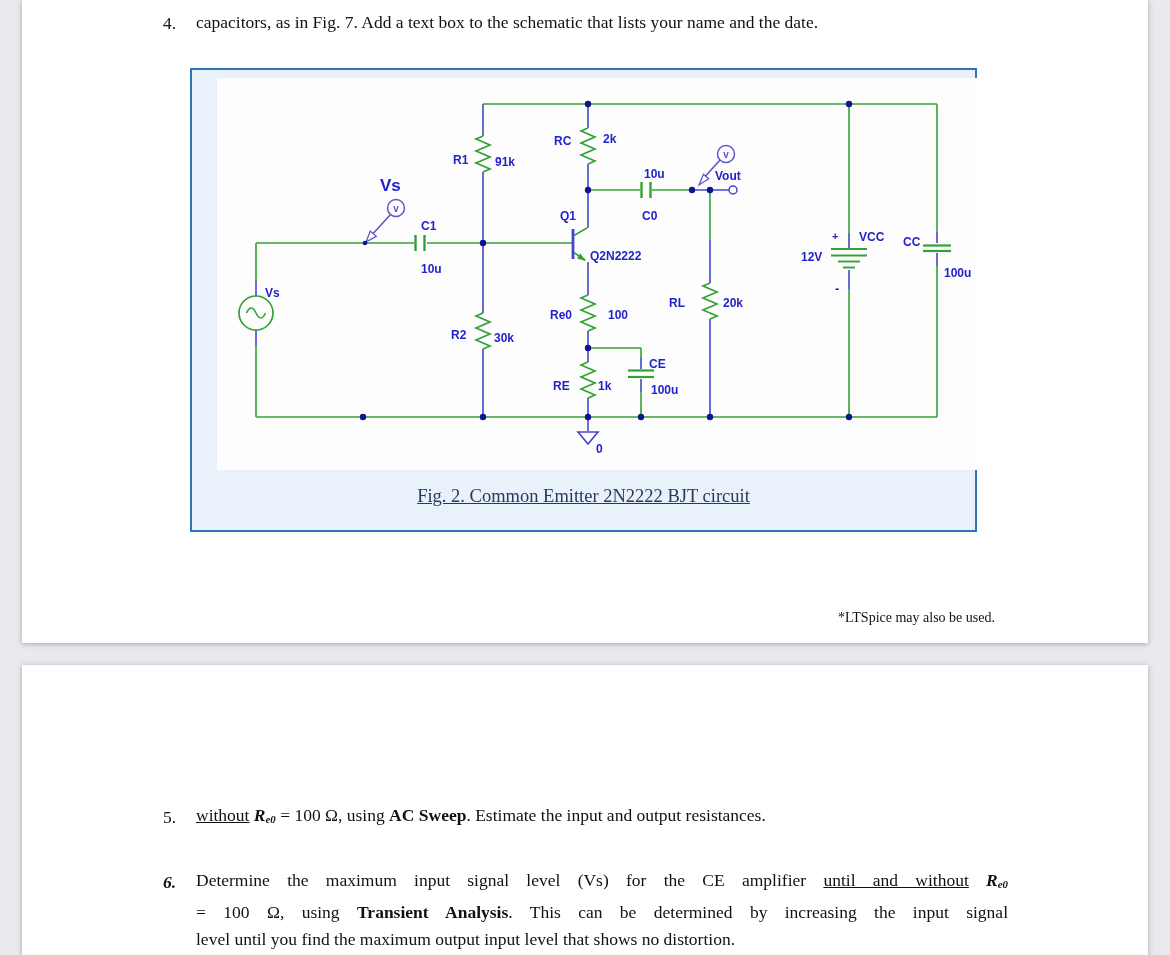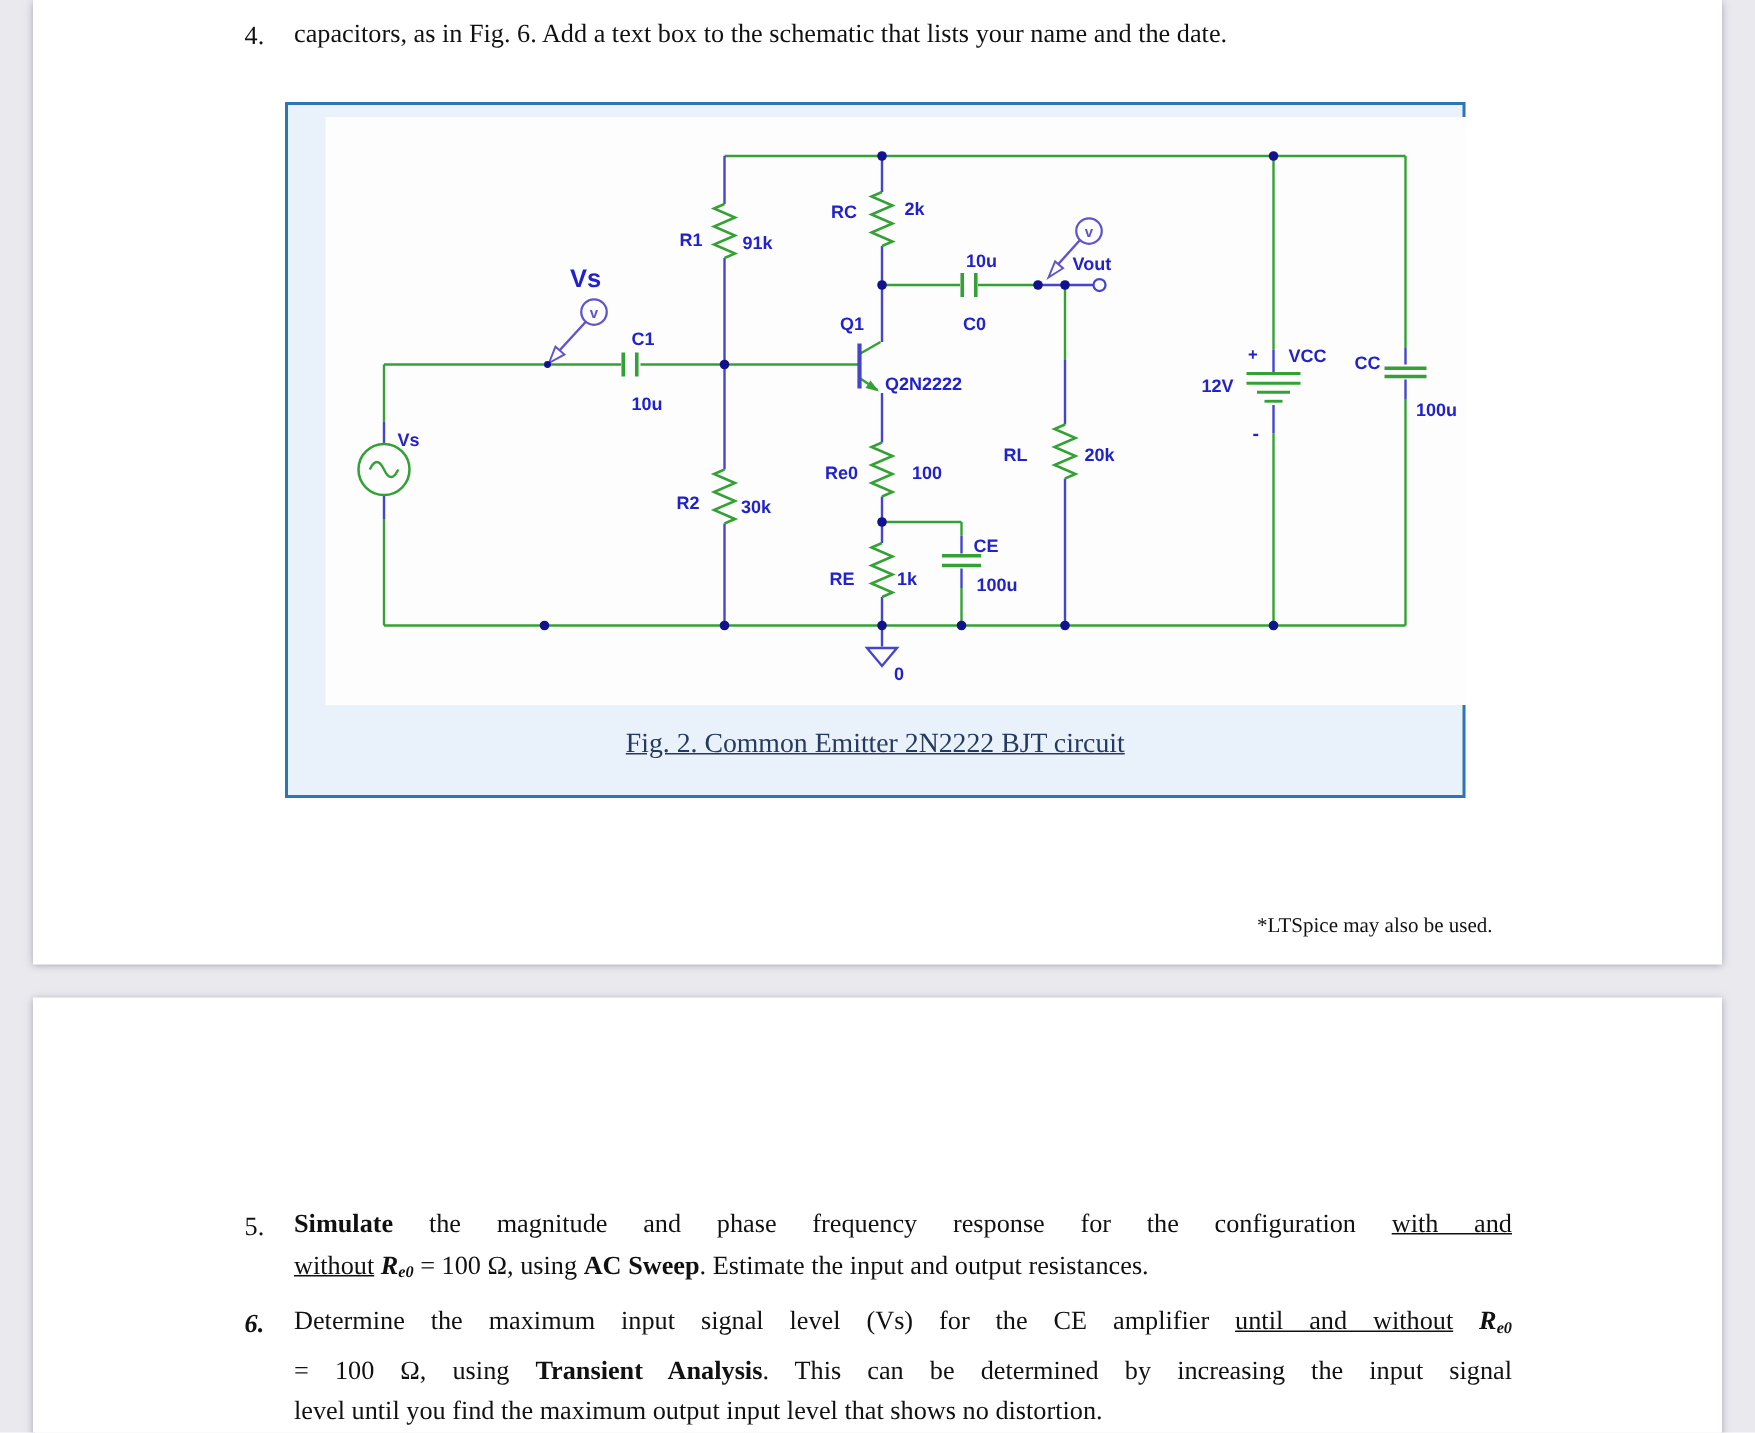--- a/index.html
+++ b/index.html
@@ -40,21 +40,21 @@
   .caption span{text-decoration:underline;}
   .note{position:absolute;top:608px;right:153px;font-size:14px;line-height:20px;}
 </style>
 </head>
 <body>
 
 <div class="page" id="page1">
 
   <span class="num" style="top:10px;">4.</span>
   <div class="para lh25" style="top:10px;">
-    <div class="line"><span>capacitors, as in Fig. 6. Add a text box to the schematic that lists your name and the date.</span></div>
+    <div class="line"><span>capacitors, as in Fig. 7. Add a text box to the schematic that lists your name and the date.</span></div>
   </div>
 
   <div class="fig">
     <div class="fig-inner">
       <svg id="schem" width="761" height="392" viewBox="201 78 761 392">
           <line x1="467" y1="104" x2="921" y2="104" stroke="#34a134" stroke-width="1.6"></line>
           <line x1="240" y1="417" x2="921" y2="417" stroke="#34a134" stroke-width="1.6"></line>
           <line x1="921" y1="104" x2="921" y2="232" stroke="#34a134" stroke-width="1.6"></line>
           <line x1="921" y1="232" x2="921" y2="243" stroke="#4545cc" stroke-width="1.6"></line>
           <line x1="921" y1="253" x2="921" y2="266" stroke="#4545cc" stroke-width="1.6"></line>
@@ -179,21 +179,20 @@
     </div>
   </div>
 
   <div class="note">*LTSpice may also be used.</div>
 </div>
 
 <div class="page" id="page2">
 
   <span class="num" style="top:139px;">5.</span>
   <div class="para" style="top:137px;">
-    <div class="line jl"><span class="rb">Simulate</span><span> the magnitude and phase frequency response for the configuration </span><span class="ru">with and</span></div>
     <div class="line"><span class="ru">without</span><span> </span><span class="rb ri">R</span><span class="rb ri rsub">e0</span><span> = 100 Ω, using </span><span class="rb">AC Sweep</span><span>. Estimate the input and output resistances.</span></div>
   </div>
 
   <span class="num bi" style="top:204px;">6.</span>
   <div class="para" style="top:202px;">
     <div class="line jl"><span>Determine the maximum input signal level (Vs) for the CE amplifier </span><span class="ru">until and without</span><span> </span><span class="rb ri">R</span><span class="rb ri rsub">e0</span></div>
     <div class="line jl"><span>= 100 Ω, using </span><span class="rb">Transient Analysis</span><span>. This can be determined by increasing the input signal</span></div>
     <div class="line"><span>level until you find the maximum output input level that shows no distortion.</span></div>
   </div>
 </div>

